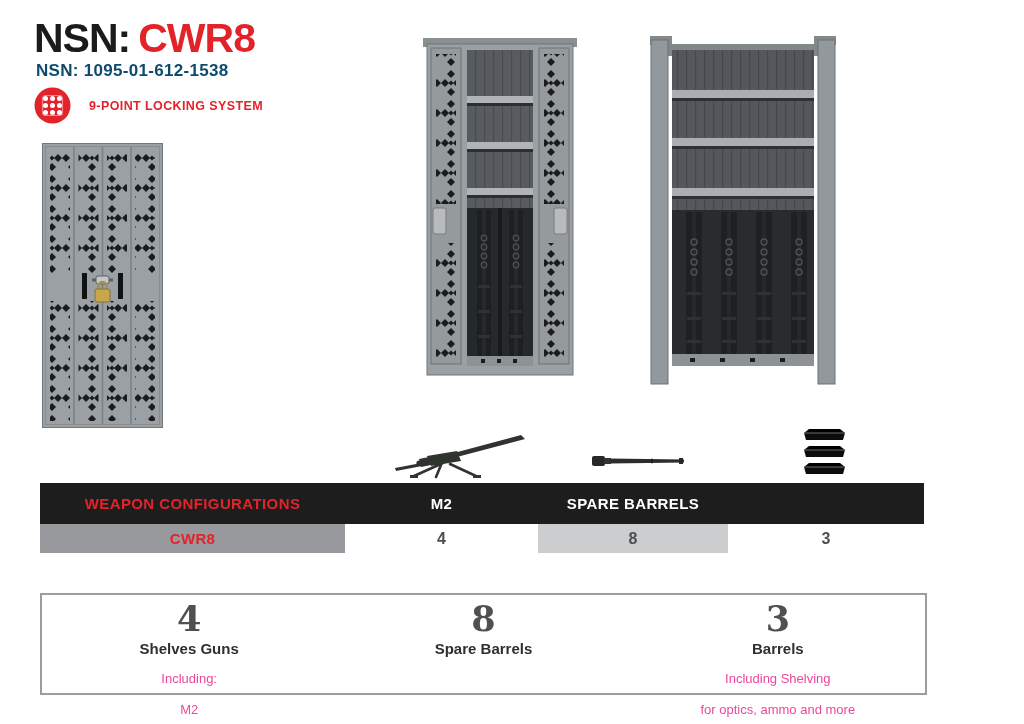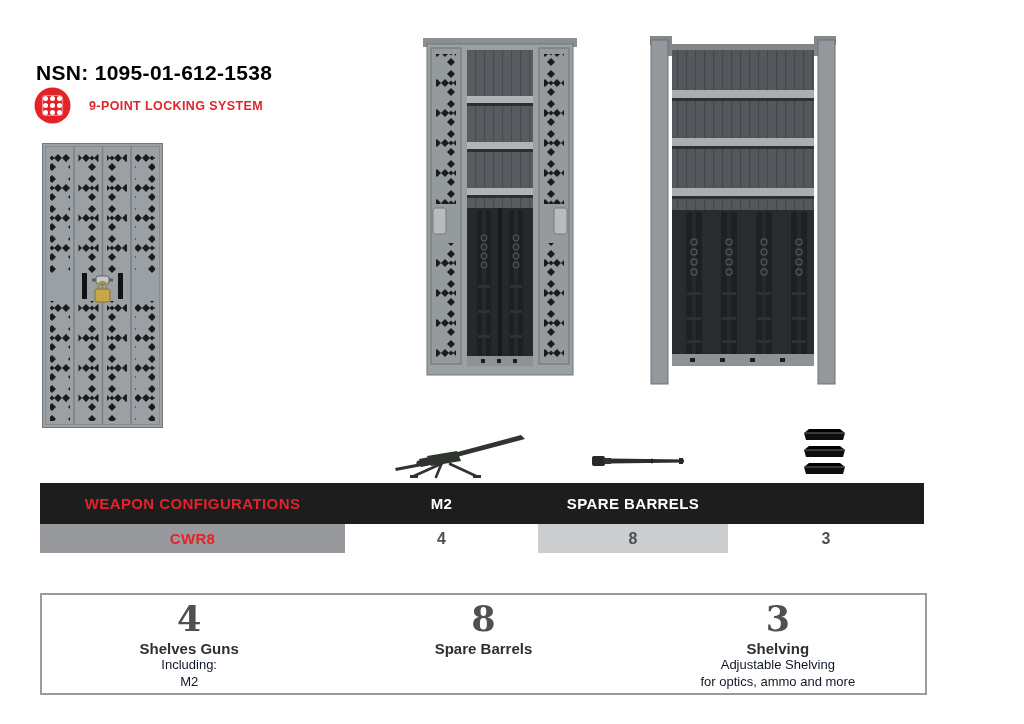--- a/index.html
+++ b/index.html
@@ -4,21 +4,21 @@
 <style>
   html,body{margin:0;padding:0;background:#ffffff;}
   #page{position:relative;width:1024px;height:724px;background:#fff;overflow:hidden;
         font-family:"Liberation Sans",sans-serif;}
   .abs{position:absolute;}
 
   
   .title{left:34px;top:18px;font-size:41px;font-weight:800;letter-spacing:-1px;
          color:#1b1b1b;line-height:1;}
   .title .model{color:#e3232a;margin-left:8px;}
-  .nsn-line{left:36px;top:61px;font-size:21px;font-weight:700;letter-spacing:.3px;color:#000000;}
+  .nsn-line{left:36px;top:61px;font-size:17px;font-weight:700;letter-spacing:.3px;color:#0c4a6e;}
   .badge{left:34px;top:87px;display:flex;align-items:center;gap:18px;}
   .badge-label{font-size:12.5px;font-weight:700;letter-spacing:.4px;color:#e3232a;}
 
   
   .config-table{left:40px;top:483px;width:884px;}
   .t-head{display:flex;height:41px;background:#1d1d1d;}
   .t-row{display:flex;height:29px;}
   .th,.td{display:flex;align-items:center;justify-content:center;}
   .c1{width:305px;} .c2{width:193px;} .c3{width:190px;} .c4{width:196px;}
   .th{font-size:15px;font-weight:700;letter-spacing:.4px;color:#ffffff;}
@@ -26,29 +26,32 @@
   .td{font-size:16px;font-weight:600;color:#4d4f52;background:#ffffff;}
   .td.model{background:#97999c;color:#e3232a;font-weight:700;font-size:15px;letter-spacing:.3px;}
   .td.hl{background:#cbcdce;}
 
   
   .summary-box{left:40px;top:593px;width:883px;height:98px;border:2px solid #9a9da0;
                display:flex;background:#fff;}
   .card{flex:1;display:flex;flex-direction:column;align-items:center;padding-top:6px;}
   .card .num{font-family:"DejaVu Serif",serif;font-size:35px;font-weight:700;color:#4e5052;line-height:1.05;}
   .card .lbl{font-size:15px;font-weight:700;color:#2e2f31;margin-top:2px;}
-  .card .sub{font-size:13px;color:#0f172a;line-height:1.3;}
+  .card .sub{font-size:13px;color:#ec4899;line-height:1.3;margin-top:14px;}
 
   .footnote{left:30px;top:701px;font-size:15px;font-weight:700;color:#ed1515;letter-spacing:.1px;}
 </style>
 </head>
 <body>
 
 <div id="page">
 
+  <div class="abs title">
+    <span>NSN:</span><span class="model">CWR8</span>
+  </div>
   <div class="abs nsn-line">NSN: 1095-01-612-1538</div>
 
   <div class="abs badge">
     <svg width="37" height="37" viewBox="0 0 37 37">
       <circle cx="18.5" cy="18.5" r="18" fill="#e3232a"></circle>
       <rect x="8.5" y="8.5" width="20" height="20" rx="3" fill="none" stroke="#f2898d" stroke-width="1.2"></rect>
       <g fill="#ffffff">
         <circle cx="11.5" cy="11.5" r="2.5"></circle>
           <circle cx="18.5" cy="11.5" r="2.5"></circle>
           <circle cx="25.5" cy="11.5" r="2.5"></circle>
@@ -239,20 +242,20 @@
       <div class="lbl">Shelves Guns</div>
       <div class="sub">Including:</div>
       <div class="sub">M2</div>
     </div>
     <div class="card">
       <div class="num">8</div>
       <div class="lbl">Spare Barrels</div>
     </div>
     <div class="card">
       <div class="num">3</div>
-      <div class="lbl">Shelving</div>
-      <div class="sub">Adjustable Shelving</div>
+      <div class="lbl">Barrels</div>
+      <div class="sub">Including Shelving</div>
       <div class="sub">for optics, ammo and more</div>
     </div>
   </div>
 
 
 </div>
 
 </body></html>

